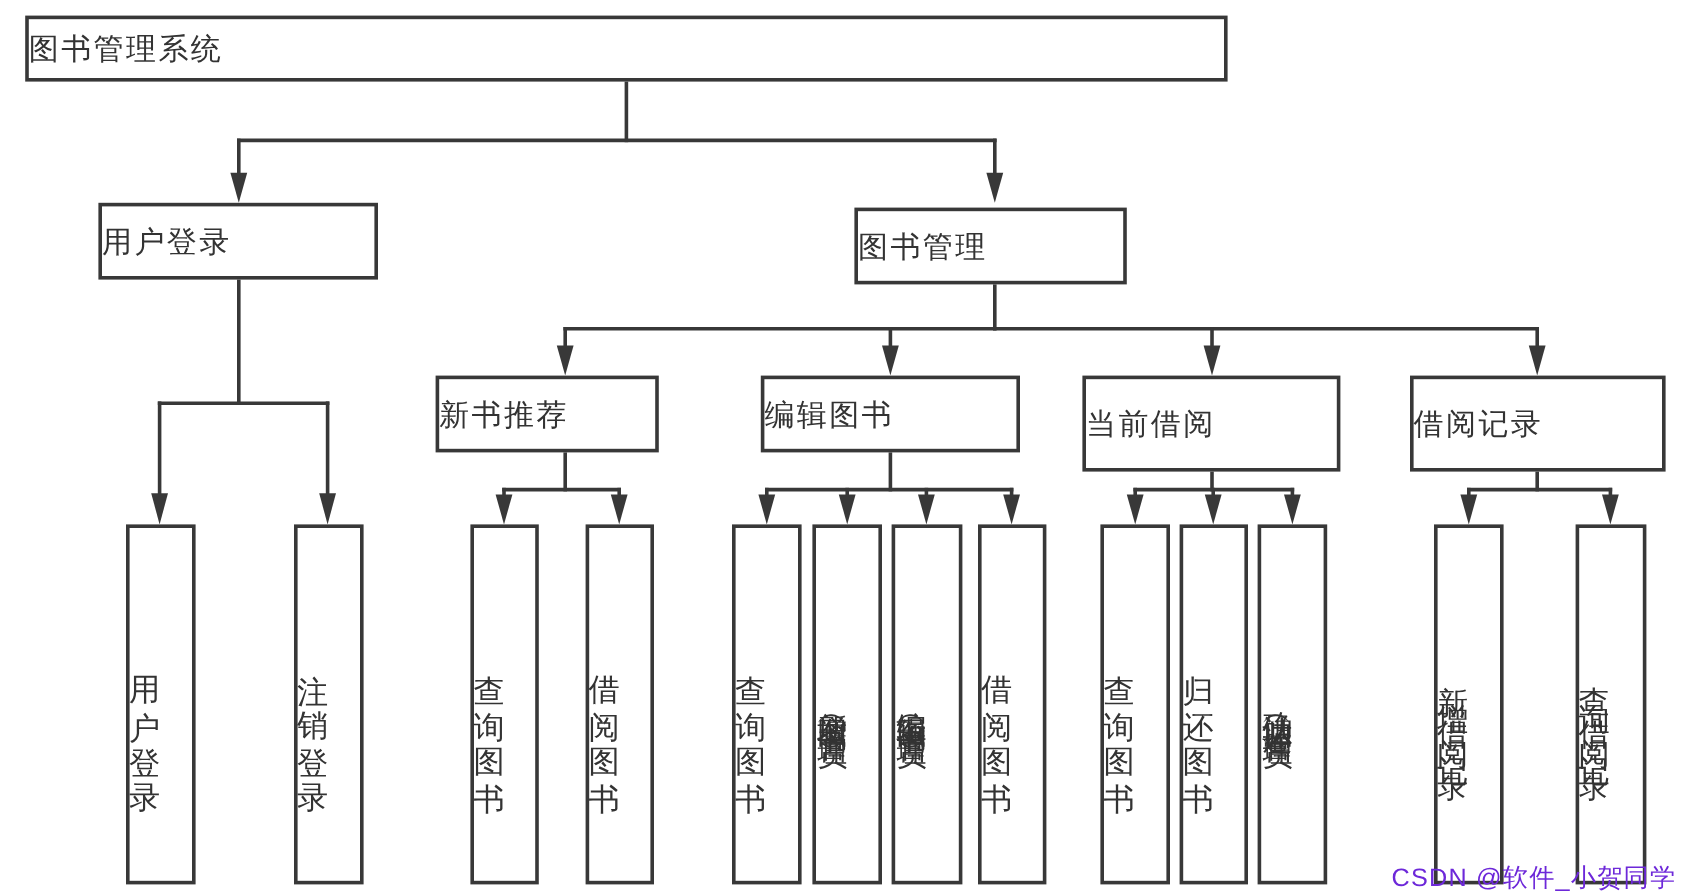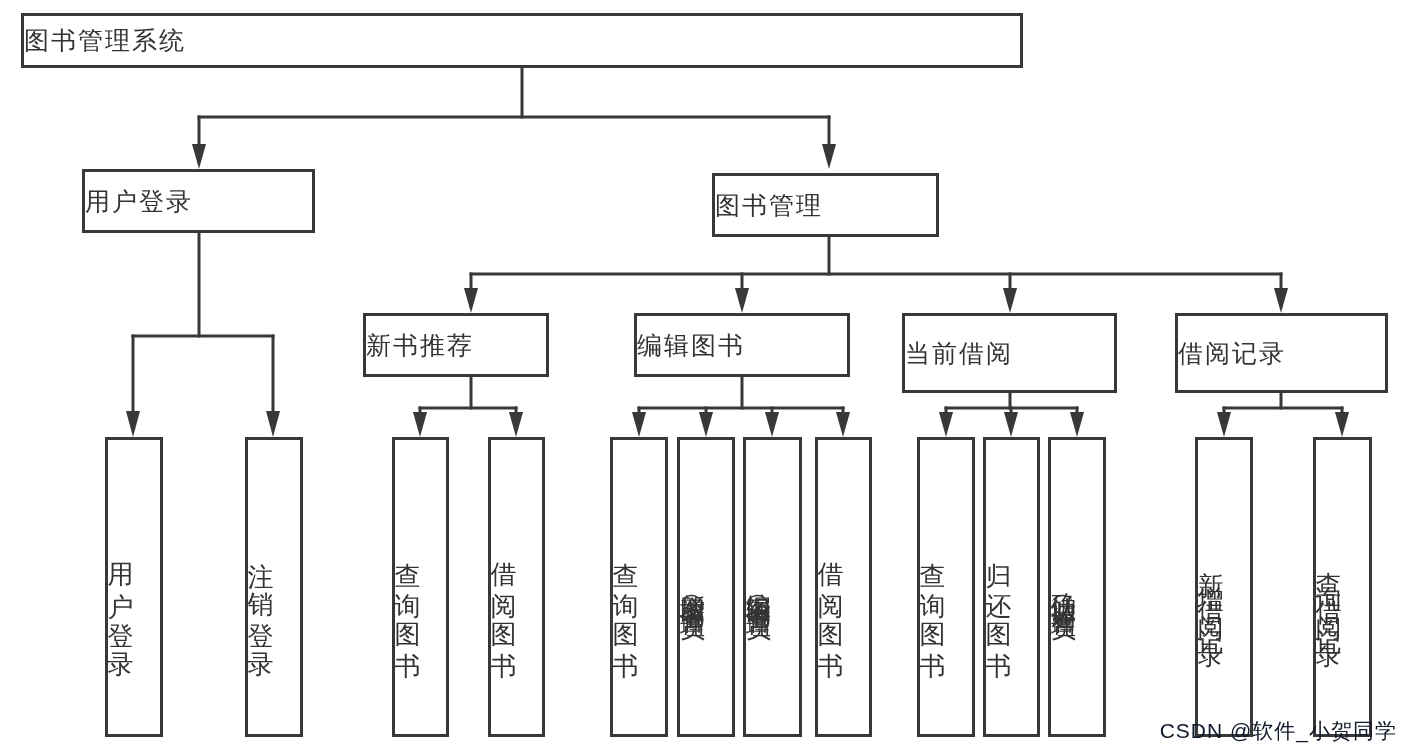--- a/index.html
+++ b/index.html
@@ -40,21 +40,21 @@
     line-height: 1;
   }
   .v4 .lbl { letter-spacing: 1.15em; margin-bottom: -1.15em; }
   .v6 .lbl { letter-spacing: 0.55em; margin-bottom: -0.55em; }
   .v9 .lbl { letter-spacing: 0.14em; margin-bottom: -0.14em; font-size: 25px; }
   #watermark {
     position: absolute;
     right: 8px;
     bottom: 2px;
     font-size: 21px;
-    color: #0f172a;
+    color: #6d28d9;
     letter-spacing: 1px;
     z-index: 5;
   }
 </style>
 </head>
 <body>
 
 <div id="stage">
 
   <svg id="wires" width="1405" height="747" viewBox="0 0 1405 747" stroke="#383838" fill="#383838" stroke-width="3" stroke-linecap="square">

